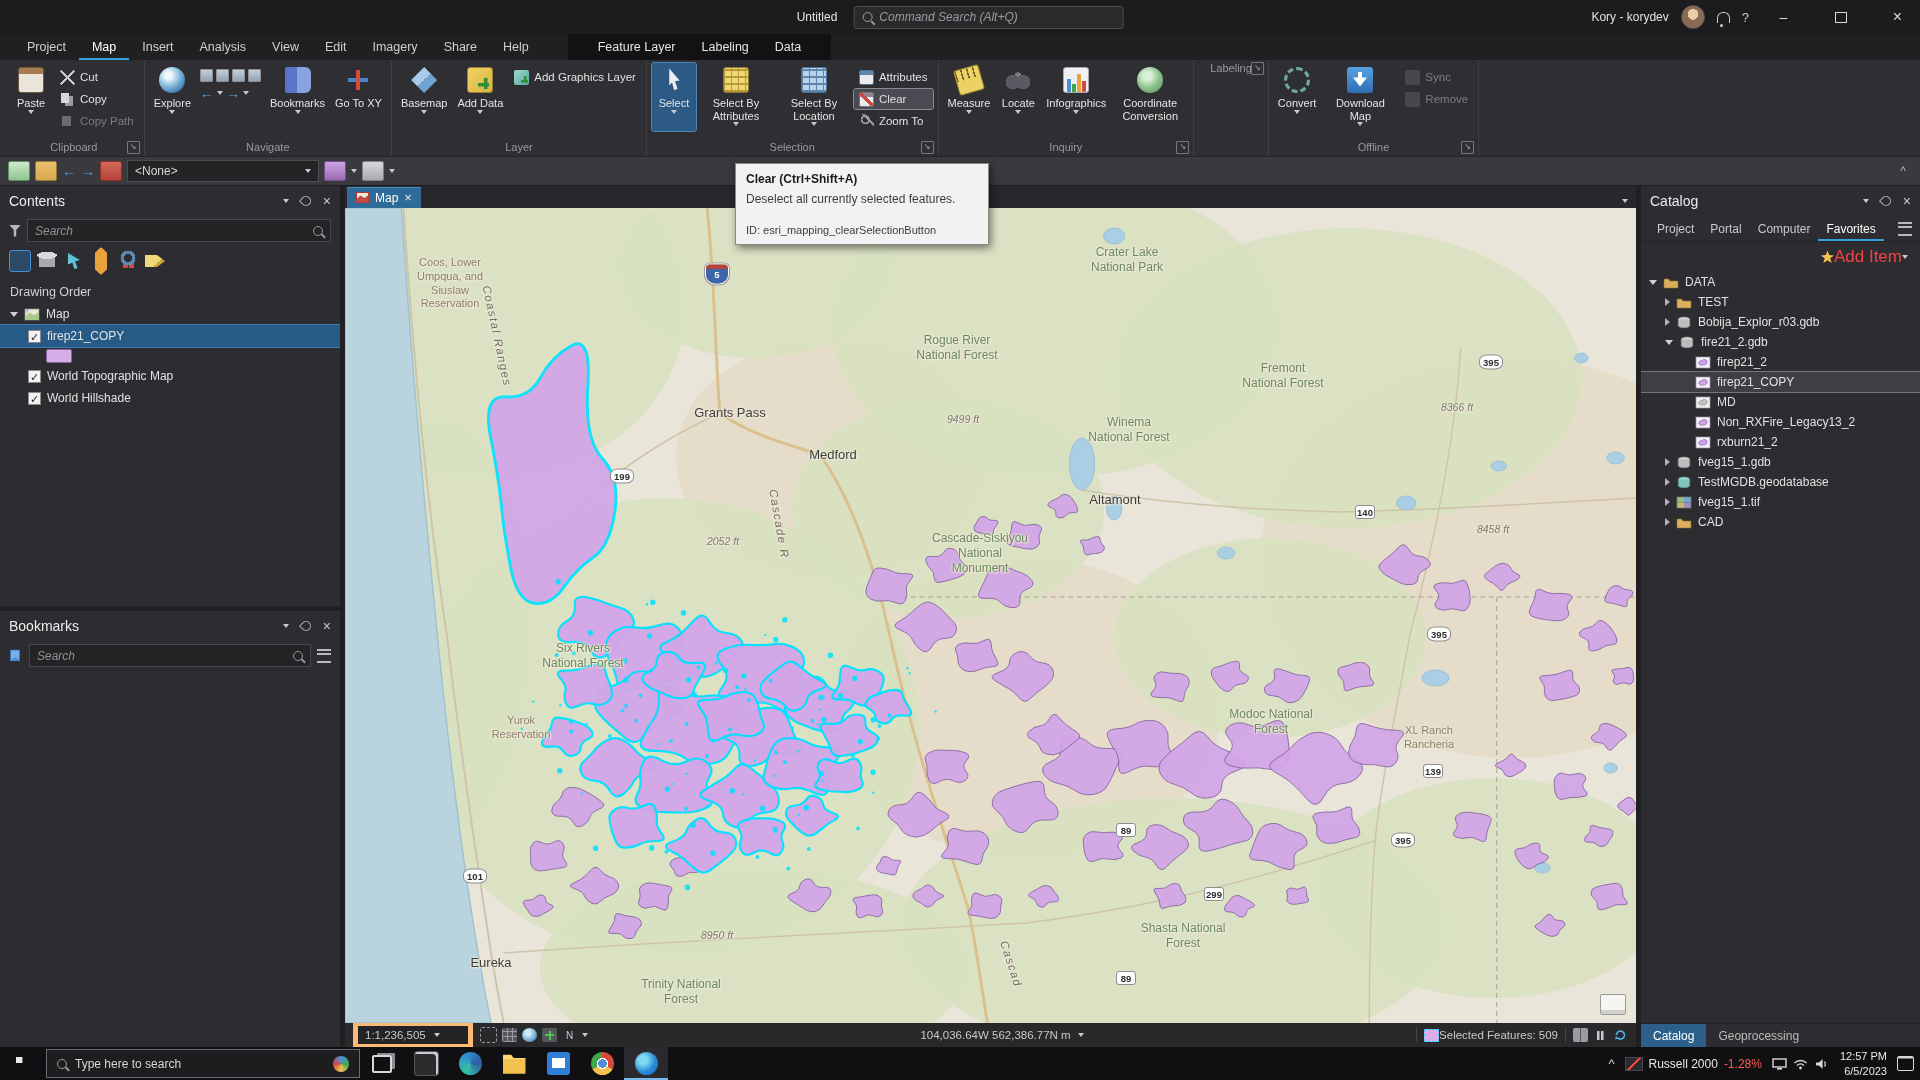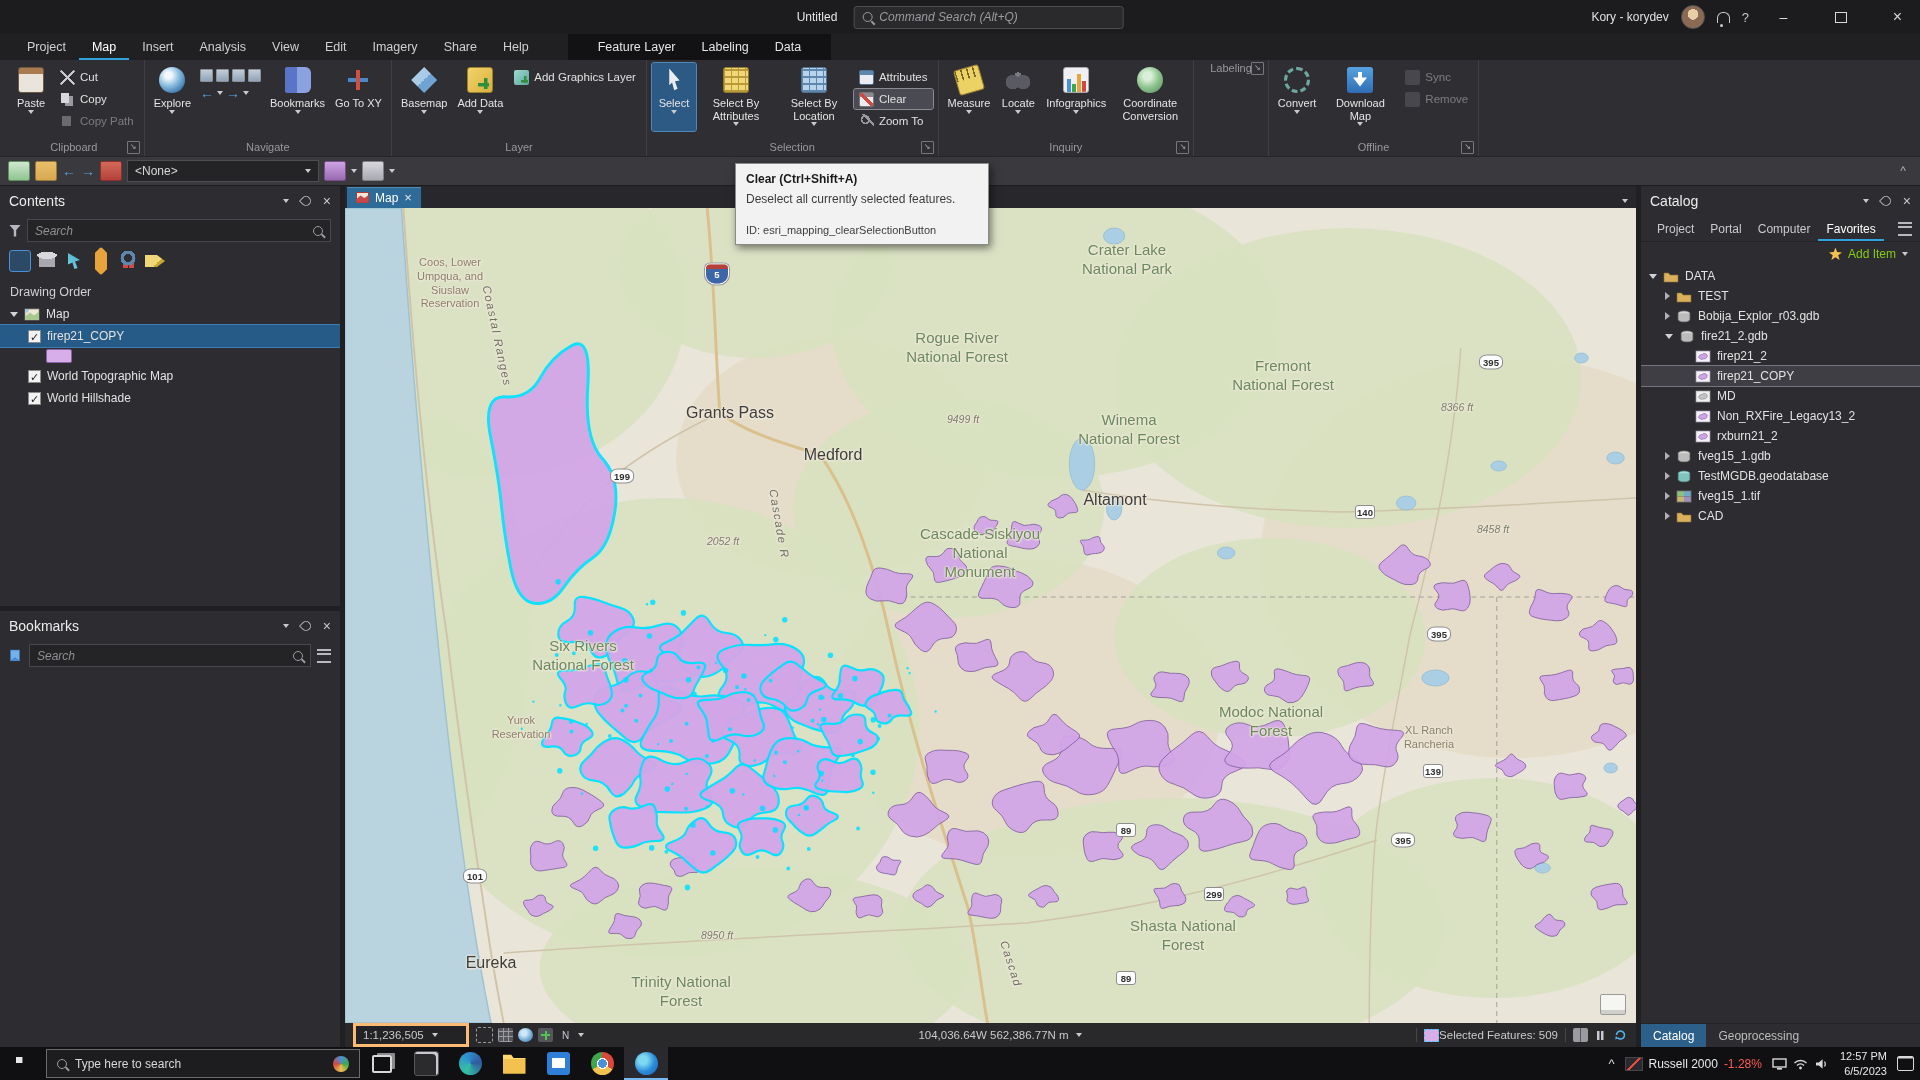--- a/index.html
+++ b/index.html
@@ -130,51 +130,51 @@
   .maparea{flex:1;display:flex;flex-direction:column;min-width:0;background:#28282c}
   .maptabbar{height:22px;background:#28282c;display:flex;align-items:flex-end;padding-left:2px}
   .maptab{height:21px;background:#2e6b99;display:flex;align-items:center;gap:6px;padding:0 9px;font-size:12px;color:#fff;box-shadow:inset 0 1px 0 #4c8cba}
   .mtclose{font-size:13px;color:#e8e8e8}
   .mt-caret{margin-left:auto;margin-right:8px;margin-bottom:5px}
   .mapcanvas{flex:1;position:relative;overflow:hidden;background:#eae5d9}
   .mapcanvas svg{position:absolute;inset:0;width:100%;height:100%}
   #maplabels{position:absolute;inset:0;pointer-events:none}
   .mlabel{position:absolute;text-align:center;white-space:nowrap;line-height:1.25;
     text-shadow:0 0 2px #efe9da,0 0 2px #efe9da,0 0 3px #efe9da,1px 1px 2px #efe9da}
-  .mlabel.city{color:#3d3d3d;font-size:16px}
-  .mlabel.forest{color:#698a5c;font-size:15px}
+  .mlabel.city{color:#3d3d3d;font-size:13px}
+  .mlabel.forest{color:#698a5c;font-size:12px}
   .mlabel.res{color:#8b7f68;font-size:11px}
   .mlabel.peak{color:#7c7c6c;font-size:10.5px;font-style:italic}
   .mlabel.phys{color:#6f6f62;font-size:11.5px;font-style:italic;letter-spacing:1.5px}
   .shield{position:absolute;display:flex;align-items:center;justify-content:center;font-weight:bold;color:#2e2e2e;box-sizing:border-box}
   .shield.u{width:24px;height:15px;background:#fdfdfd;border:1px solid #8e8e8e;border-radius:8px/6px;font-size:9.5px}
   .shield.s{width:20px;height:14px;background:#fdfdfd;border:1px solid #8e8e8e;border-radius:3px;font-size:9.5px}
   .shield.i{width:22px;height:19px;background:linear-gradient(#b5413a 0 5px,#3d66a8 5px);border-radius:4px 4px 9px 9px;color:#fff;font-size:9.5px;box-shadow:0 0 0 1px #fff,0 0 0 2px #999}
   .map-corner-icon{position:absolute;right:10px;bottom:8px;width:24px;height:19px;background:#f5f5f2;border:1px solid #9a9a9a;border-radius:2px;
     box-shadow:inset 0 -4px 0 #cfcfcc}
   .mapstatus{height:24px;background:#29292c;display:flex;align-items:center;gap:7px;padding:0 8px;font-size:11.5px;color:#c9c9c9;flex:none}
-  .scale-combo{display:flex;align-items:center;gap:8px;background:#232326;border:3px solid #fdba74;height:18px;padding:0 7px;min-width:96px}
+  .scale-combo{display:flex;align-items:center;gap:8px;background:#232326;border:5px solid #fdba74;height:18px;padding:0 7px;min-width:96px}
   .sb-sep{width:1px;height:14px;background:#45454a}
   .sb-ic{width:15px;height:14px;border-radius:2px;background:#6a6a72;display:inline-flex;align-items:center;justify-content:center;font-size:9px;color:#d8d8d8}
   .sb-selection-tool{background:transparent;border:1px dashed #9a9aa0}
   .sb-grid{background:repeating-linear-gradient(0deg,#9a9aa0 0 1px,transparent 1px 5px),repeating-linear-gradient(90deg,#9a9aa0 0 1px,transparent 1px 5px),#55555c}
   .sb-globe{border-radius:50%;background:radial-gradient(circle at 40% 35%,#cfe8f8 0 20%,#6fa8d2 60%,#3f6f9a)}
   .sb-add-feature{background:linear-gradient(#4fc44f 0 0) 50% 50%/9px 2px no-repeat,linear-gradient(#4fc44f 0 0) 50% 50%/2px 9px no-repeat,#55555c}
   .sb-compass{background:transparent;color:#c9c9cf;font-size:10px}
   .sb-panes{background:linear-gradient(90deg,#9a9aa0 0 45%,#55555c 45% 55%,#9a9aa0 55%)}
   .sb-pause{background:linear-gradient(#c9c9cf 0 0) 32% 50%/2.5px 9px no-repeat,linear-gradient(#c9c9cf 0 0) 65% 50%/2.5px 9px no-repeat,transparent}
   .coords{display:flex;align-items:center;gap:7px;margin:0 auto}
   .selfeat{display:flex;align-items:center;}
   .sb-selic{width:13px;height:11px;background:#d7aee8;border:1px dashed #4fc3f7;display:inline-block}
   
   .rightcol{width:279px;flex:none}
   .cat-tabs{display:flex;align-items:center;height:25px;padding:0 8px;gap:2px;border-bottom:1px solid #232326;flex:none}
   .cat-tab{padding:0 8px;height:100%;display:flex;align-items:center;color:#c9c9ce;font-size:12px}
   .cat-tab.active{color:#fff;box-shadow:inset 0 -2px 0 #31a3dc}
-  .additem{display:flex;justify-content:flex-end;align-items:center;gap:6px;padding:5px 12px;color:#84cc16;font-size:12px;flex:none}
+  .additem{display:flex;justify-content:flex-end;align-items:center;gap:0;padding:5px 12px;color:#ef4444;font-size:17px;flex:none}
   .star{width:13px;height:13px;background:#f2c14e;clip-path:polygon(50% 0,63% 35%,100% 38%,71% 60%,82% 97%,50% 75%,18% 97%,29% 60%,0 38%,37% 35%)}
   .cat-bottom{margin-top:auto;display:flex;height:23px;border-top:1px solid #232326;flex:none;align-items:stretch}
   .cbt{padding:0 12px;display:flex;align-items:center;font-size:12px;color:#bbb}
   .cbt.active{color:#fff;background:#2d5f8b}
   
   .tooltip{position:absolute;left:735px;top:163px;width:232px;background:#f2f2f2;border:1px solid #8a8a8a;
     box-shadow:2px 3px 8px rgba(0,0,0,.5);padding:8px 10px;z-index:200;color:#222}
   .tt-title{font-size:12px;font-weight:bold;color:#1a1a1a}
   .tt-desc{font-size:12px;color:#3c3c3c;margin-top:6px}
   .tt-id{font-size:11px;color:#3c3c3c;margin-top:18px}

